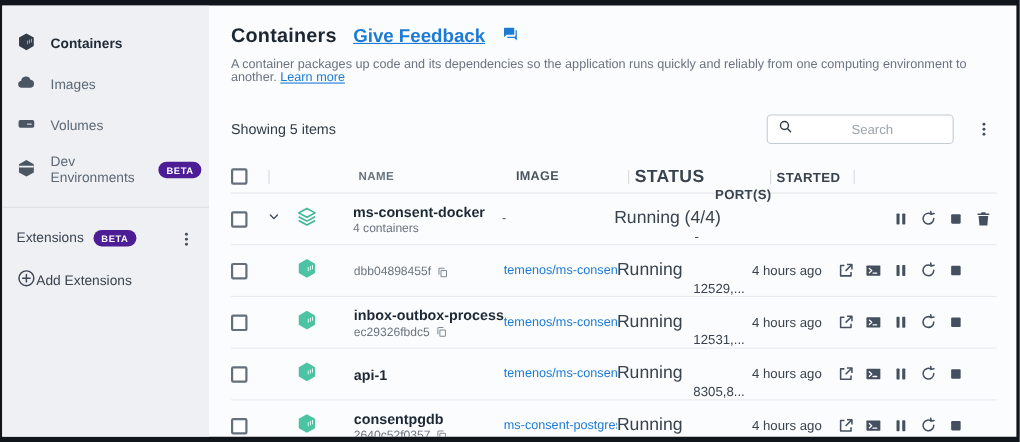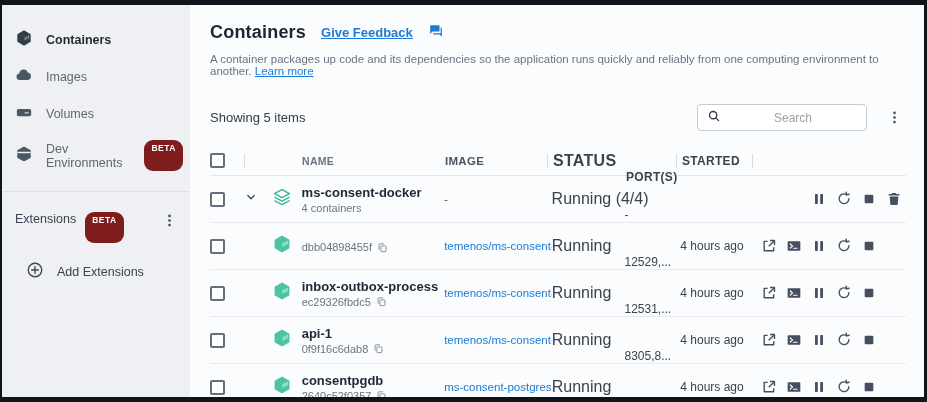--- a/index.html
+++ b/index.html
@@ -13,30 +13,30 @@
     border-right:3px solid #10151c;
     display:flex;
   }
   
   .sidebar { width:188px; flex-shrink:0; background:#eef0f3; padding-top:16px; }
   .side-item { display:flex; align-items:center; gap:13px; padding:8px 10px 8px 13px; font-size:12.5px; color:#5d6875; cursor:pointer; }
   .side-item svg { width:18px; height:18px; flex-shrink:0; }
   .side-item.active { color:#1f2a35; font-weight:bold; }
   .side-divider { height:1px; background:#dcdfe4; margin:12px 0 14px 0; }
   .ext-row { display:flex; align-items:flex-start; padding:6px 12px 6px 13px; font-size:12.5px; color:#3a4450; }
-  .badge { margin-left:9px; background:#7f1d1d; color:#fff; font-size:8.5px; font-weight:bold; letter-spacing:.5px; padding:3px 7px 18px 7px; border-radius:9px; }
+  .badge { margin-left:9px; background:#4c1d95; color:#fff; font-size:8.5px; font-weight:bold; letter-spacing:.5px; padding:3px 7px 2px 7px; border-radius:9px; }
   .kebab svg { width:17px; height:17px; display:block; }
   .ext-kebab { margin-left:auto; cursor:pointer; }
-  .add-ext { display:flex; align-items:center; gap:13px; padding:12px 10px 8px 24px; font-size:12.5px; color:#39424e; cursor:pointer; }
+  .add-ext { display:flex; align-items:center; padding:12px 10px 8px 13px; font-size:12.5px; color:#39424e; cursor:pointer; }
   .add-ext svg { width:18px; height:18px; }
   
   .main { flex:1; min-width:0; padding:17px 18px 0 20px; display:flex; flex-direction:column; }
   .title-row { display:flex; align-items:center; gap:15px; }
   .page-title { font-size:18px; font-weight:bold; color:#1b2632; letter-spacing:.2px; }
-  .feedback { display:flex; align-items:center; gap:16px; font-size:13px; color:#1c7bd4; font-weight:bold; text-decoration:underline; cursor:pointer; }
+  .feedback { display:flex; align-items:flex-start; gap:16px; font-size:17px; color:#1c7bd4; font-weight:bold; text-decoration:underline; cursor:pointer; }
   .feedback svg { width:14px; height:14px; }
   .desc { font-size:11.5px; color:#6a7480; margin-top:10px; }
   .desc a { color:#1c7bd4; text-decoration:underline; cursor:pointer; }
   .toolbar { display:flex; align-items:center; margin-top:27px; }
   .showing { font-size:13px; color:#2f3b47; }
   .search { margin-left:auto; display:flex; align-items:center; gap:8px; width:170px; height:27px; border:1px solid #c6ccd3; border-radius:4px; background:#fff; padding:0 9px; }
   .search svg { width:14px; height:14px; flex-shrink:0; }
   .search input { border:none; outline:none; flex:1; min-width:0; font-size:12px; font-family:inherit; color:#333; background:transparent;text-align:center; }
   .search input::placeholder { color:#9aa3ad; }
   .toolbar .kebab { margin-left:19px; margin-right:3px; cursor:pointer; }
@@ -45,21 +45,21 @@
   .thead, .trow { display:flex; align-items:center; }
   .thead { height:30px; border-bottom:1px solid #e4e7eb; font-size:10.5px; font-weight:bold; color:#6a7480; letter-spacing:.3px; }
   .trow { min-height:40px; border-bottom:1px solid #e7eaee; }
   .trow.group { min-height:46px; }
   .c-check { width:34px; display:flex; align-items:center; }
   .checkbox { width:15px; height:15px; border:2px solid #646f7b; border-radius:2px; background:#fff; cursor:pointer; }
   .c-exp { width:28px; display:flex; align-items:center; }
   .c-exp svg { width:14px; height:14px; color:#3c4654; cursor:pointer; }
   .c-icon { width:30px; display:flex; align-items:center; }
   .c-icon svg { width:20px; height:20px; }
-  .c-name { width:143px; padding-right:6px; overflow:hidden; }
+  .c-name { width:143px; padding-right:6px; overflow:hidden;margin-left:24px; }
   .nm { font-size:13px; font-weight:bold; color:#1d2835; white-space:nowrap; }
   .sub { font-size:11px; color:#6a7480; display:flex; align-items:center; gap:5px; white-space:nowrap; margin-top:2px; }
   .copy { display:inline-flex; cursor:pointer; color:#7e8894; }
   .copy svg { width:11px; height:11px; }
   .c-image { width:108px; overflow:hidden; font-size:11.5px; color:#4a5560; white-space:nowrap; }
   .c-image .img-text.link { color:#1c7bd4; cursor:pointer; }
   .c-status { width:73px; font-size:16px; color:#39434e; white-space:nowrap; }
   .c-ports { width:56px; font-size:12px; color:#39434e; white-space:nowrap; overflow:hidden;margin-top:32px; }
   .c-started { width:76px; font-size:12px; color:#39434e; white-space:nowrap; }
   .c-actions { flex:1; display:flex; justify-content:flex-end; align-items:center; }
@@ -390,29 +390,20 @@
                 <path fill="#4cc3a4" d="M12 1.8 20.9 6.9v10.2L12 22.2 3.1 17.1V6.9L12 1.8z"></path>
                 <g stroke="#dff5ee" stroke-width="1.1" fill="none">
                   <path d="M13.5 10.5v4.5"></path>
                   <path d="M15.8 9.4v4.5"></path>
                   <path d="M18.1 8.3v4.5"></path>
                 </g>
               </svg></span>
     </div>
     <div class="c-name">
       <div class="nm">api-1</div>
-      <div class="sub">
-        <span>0f9f16c6dab8</span>
-        <span class="copy">
-                <svg viewBox="0 0 24 24" fill="none" stroke="currentColor" stroke-width="2">
-                  <rect x="8.5" y="8.5" width="11" height="12.5" rx="1.5"></rect>
-                  <path d="M15.5 4H6.2A1.7 1.7 0 0 0 4.5 5.7V17"></path>
-                </svg>
-              </span>
-      </div>
     </div>
     <div class="c-image"><span class="img-text link">temenos/ms-consent-s</span></div>
     <div class="c-status">Running</div>
     <div class="c-ports">8305,8...</div>
     <div class="c-started">4 hours ago</div>
     <div class="c-actions">
             <span class="act">
               <svg viewBox="0 0 24 24" fill="none" stroke="currentColor" stroke-width="2.1" stroke-linejoin="round">
                 <path d="M10 5H4.8v14.2H19V14"></path>
                 <path d="M13.5 3.8h6.7v6.7"></path>

